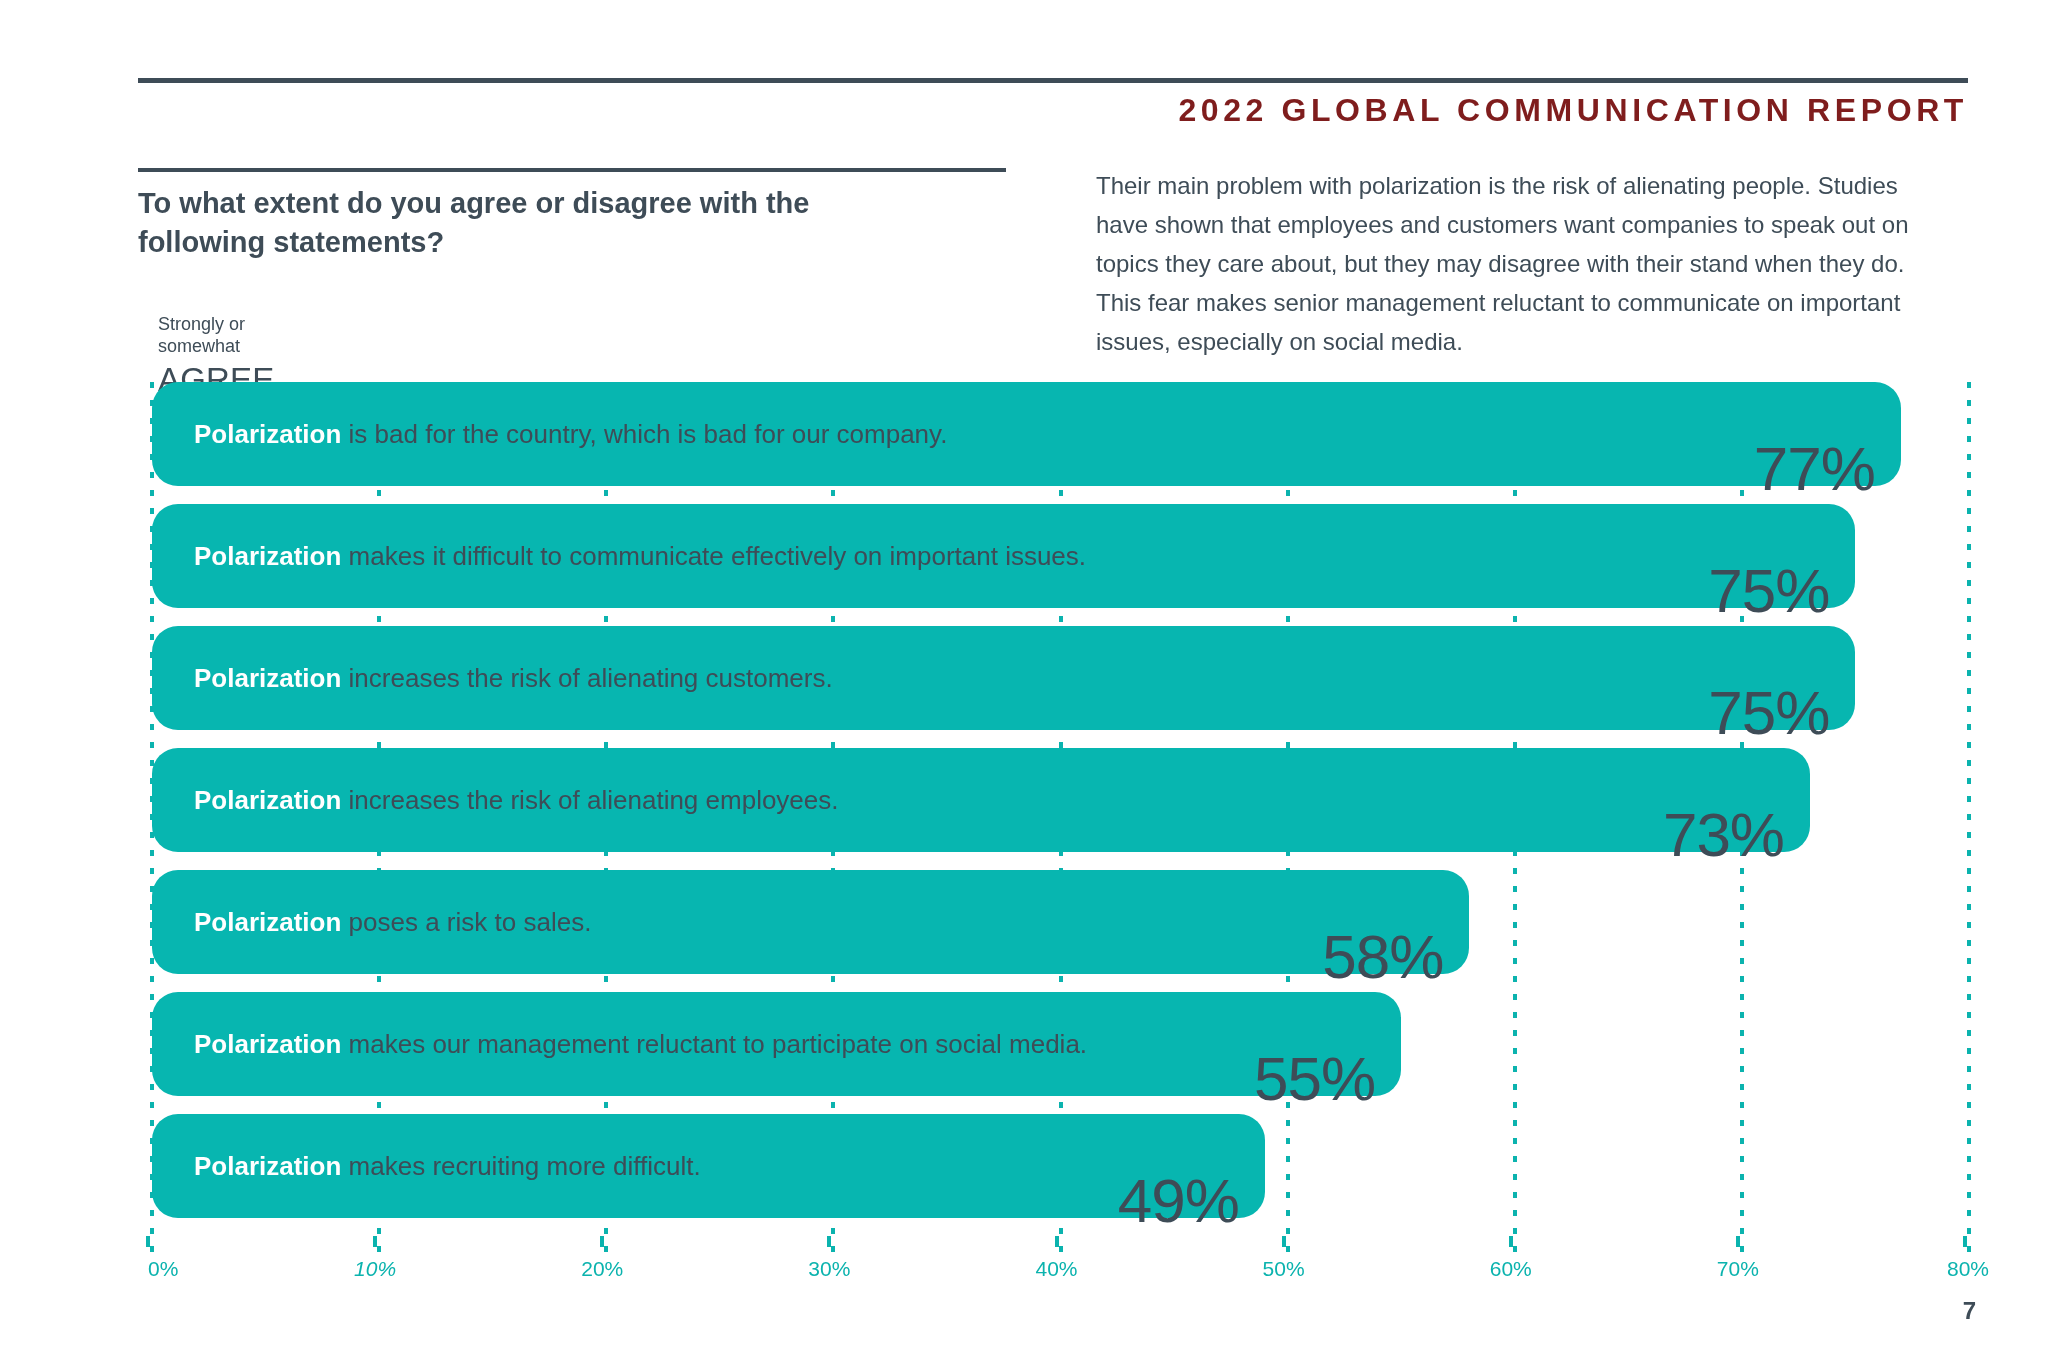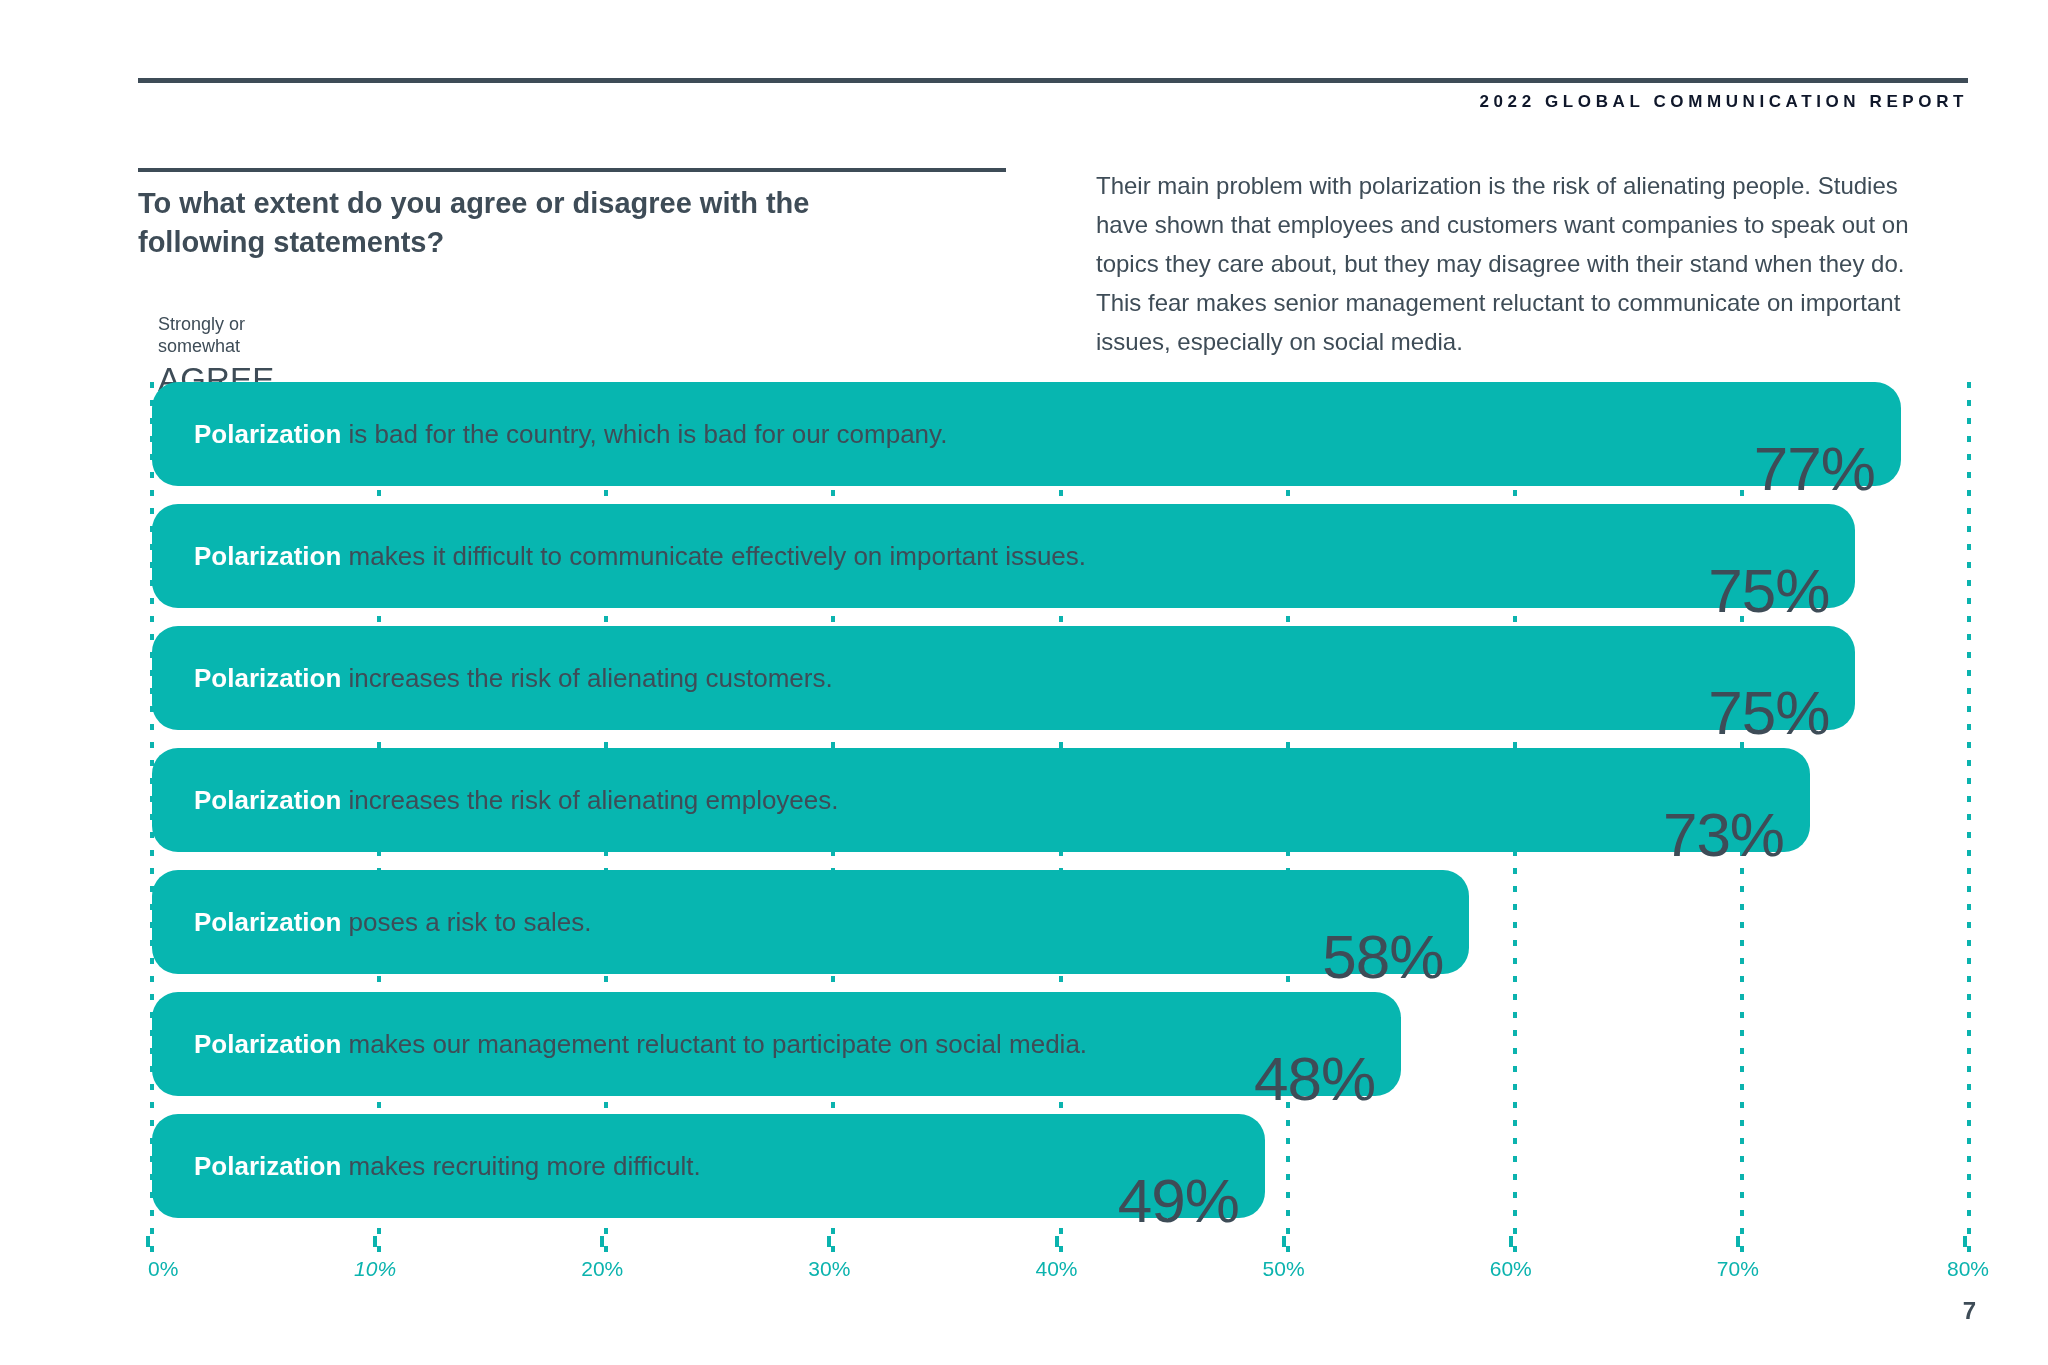--- a/index.html
+++ b/index.html
@@ -22,24 +22,24 @@
     left: 138px;
     top: 78px;
     width: 1830px;
     height: 5px;
     background: #3E4C57;
   }
   #report-title {
     position: absolute;
     right: 80px;
     top: 92px;
-    font-size: 17px;
+    font-size: 32px;
     font-weight: bold;
     letter-spacing: 4.6px;
-    color: #0f172a;
+    color: #7f1d1d;
     white-space: nowrap;
   }
 
   
   #question-rule {
     position: absolute;
     left: 138px;
     top: 168px;
     width: 868px;
     height: 4px;
@@ -247,21 +247,21 @@
       </div>
       <div class="bar-row">
         <div class="bar" style="width: 72.5%;">
           <div class="bar-label"><span class="kw">Polarization</span><span> poses a risk to sales.</span></div>
           <div class="bar-value">58%</div>
         </div>
       </div>
       <div class="bar-row">
         <div class="bar" style="width: 68.75%;">
           <div class="bar-label"><span class="kw">Polarization</span><span> makes our management reluctant to participate on social media.</span></div>
-          <div class="bar-value">48%</div>
+          <div class="bar-value">55%</div>
         </div>
       </div>
       <div class="bar-row">
         <div class="bar" style="width: 61.25%;">
           <div class="bar-label"><span class="kw">Polarization</span><span> makes recruiting more difficult.</span></div>
           <div class="bar-value">49%</div>
         </div>
       </div>
     </div>
 </div>

